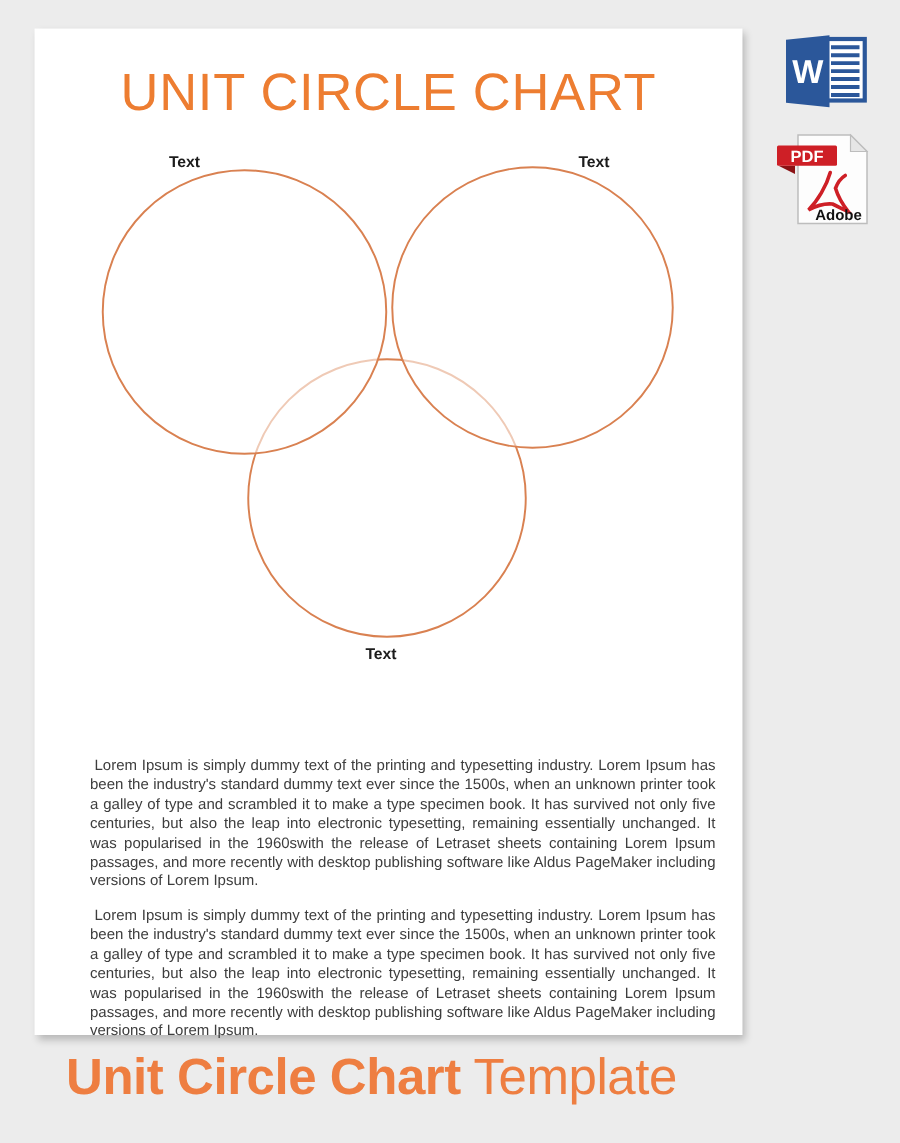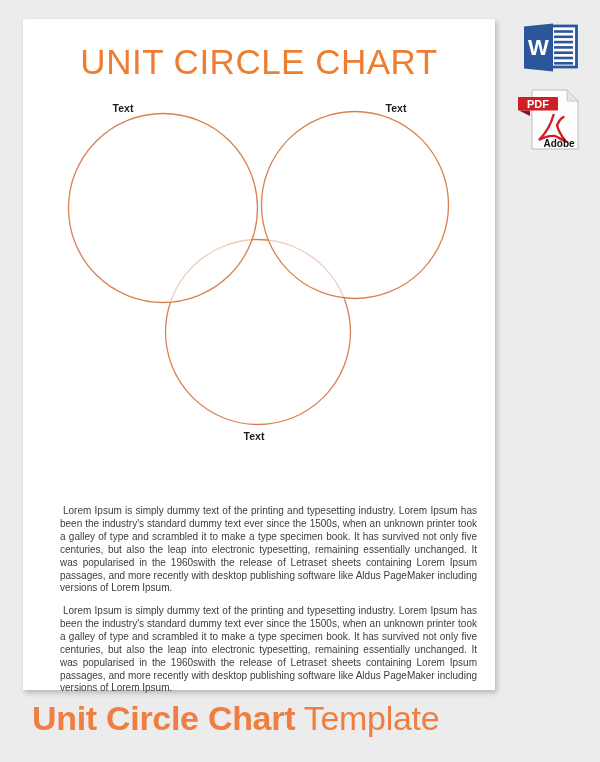--- a/index.html
+++ b/index.html
@@ -31,21 +31,21 @@
   .body-par{
     position:absolute;left:21px;width:417px;margin:16px;
     font-size:10px;line-height:12.9px;text-align:justify;
     color:#3D3D3D;text-indent:3px;
   }
   .p1{top:470px;}
   .p2{top:570px;}
   .word-icon{position:absolute;left:521px;top:21px;cursor:pointer;}
   .pdf-icon{position:absolute;left:517px;top:89px;cursor:pointer;}
   .footer-title{
-    position:absolute;left:32px;top:699px;
+    position:absolute;left:44px;top:699px;
     font-size:34px;color:#EE7E41;letter-spacing:-0.3px;white-space:nowrap;
   }
   .footer-title .bold{font-weight:bold;}
 </style>
 </head>
 <body>
 
 <div class="page">
 
   <div class="doc-title">UNIT CIRCLE CHART</div>

